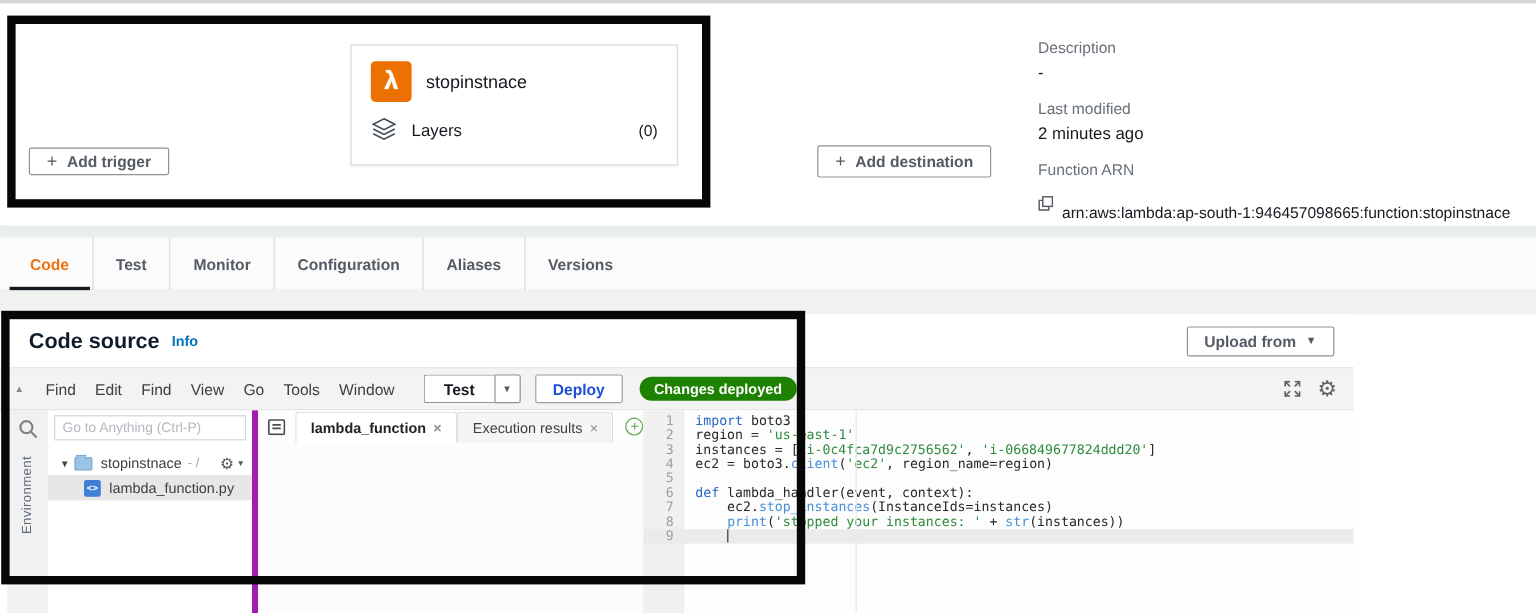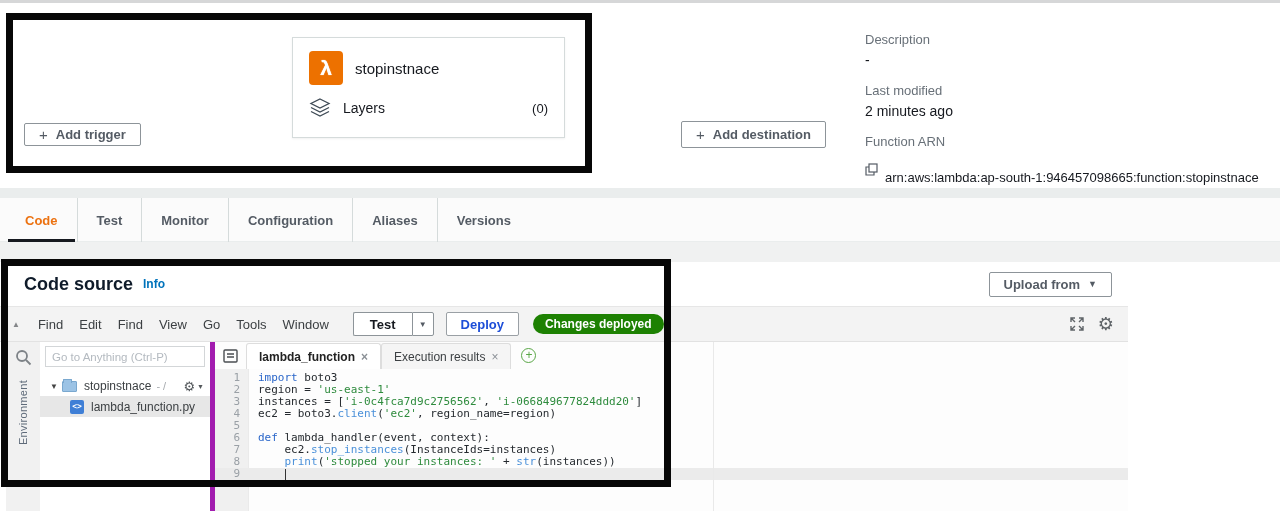--- a/index.html
+++ b/index.html
@@ -93,21 +93,21 @@
   .folder-icon::before { content:""; position:absolute; left:0; top:-3px; width:7px; height:3px;
     background:#9cc3e5; border:1px solid #7aa8cf; border-bottom:none; border-radius:1px 1px 0 0; }
   .folder-suffix { color:#a7abaf; margin-left:5px; font-size:11px; }
   .tree-gear { margin-left:auto; color:#54585c; font-size:13px; }
   .tree-gear-caret { font-size:7px; color:#54585c; margin-left:2px; }
   .tree-row.file { background:#e7e7e7; padding-left:30px; height:21px; }
   .file-icon { width:14px; height:14px; border-radius:2px; background:#3f7fd6; color:#fff; font-size:8px;
     font-weight:bold; display:flex; align-items:center; justify-content:center; margin-right:7px;
     font-family:"DejaVu Sans Mono",monospace; }
 
-  .editor { flex:1; display:flex; flex-direction:column; position:relative; background:#fcfcfc; }
+  .editor { flex:1; display:flex; flex-direction:row; position:relative; background:#fcfcfc; }
   .editor::after { content:""; position:absolute; left:498px; top:0; bottom:0; width:1px; background:#e9e9e9; }
   .etab-strip { height:27px; display:flex; align-items:flex-end; background:#fdfdfd; padding-left:6px; }
   .tablist-icon { align-self:center; margin:0 8px 0 2px; cursor:pointer; }
   .etab { display:flex; align-items:center; gap:6px; height:26px; padding:0 12px; font-size:12px; color:#3c4043;
     border:1px solid #ddd; border-bottom:none; border-radius:3px 3px 0 0; background:#f5f5f5; cursor:pointer; }
   .etab.active { background:#fff; font-weight:bold; color:#222; }
   .etab .x { color:#8b9096; font-size:12px; cursor:pointer; }
   .plus-circle { align-self:center; margin-left:10px; width:15px; height:15px; border:1px solid #5aa747;
     color:#5aa747; border-radius:50%; font-size:12px; line-height:13px; text-align:center; cursor:pointer; }
 

